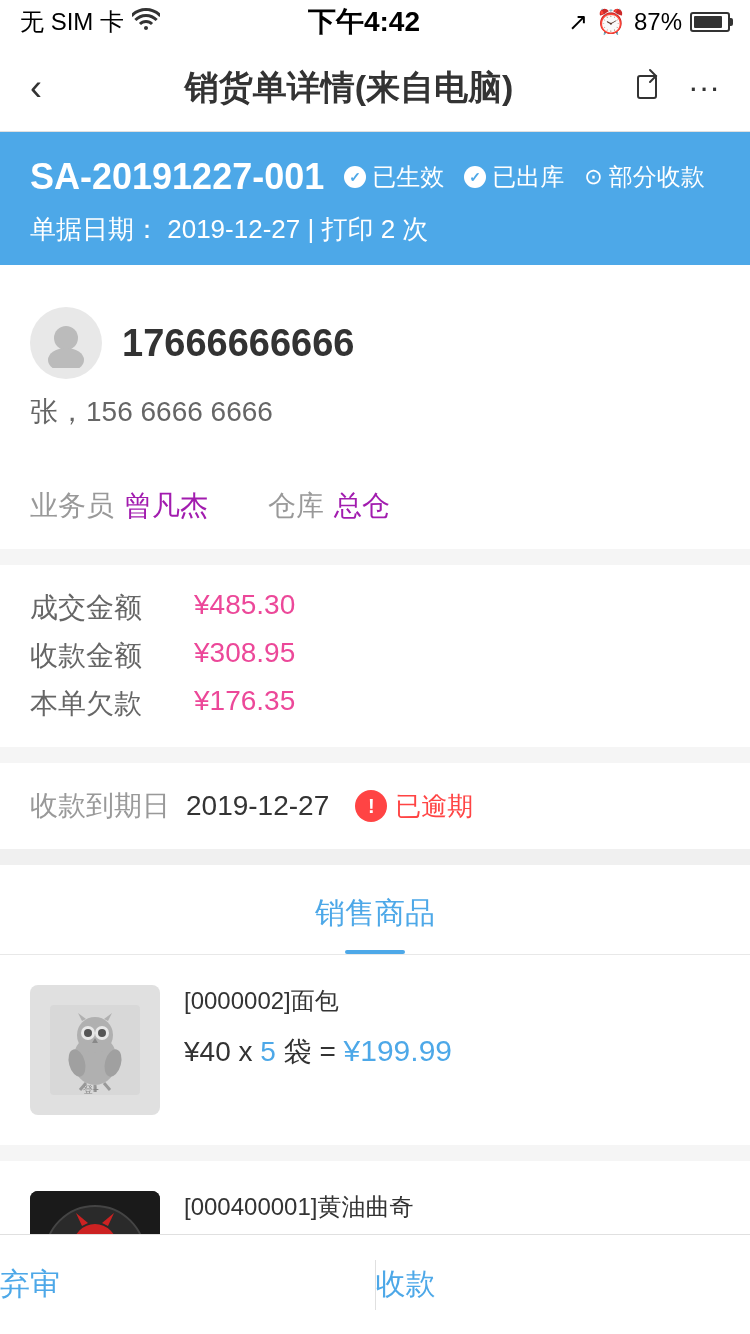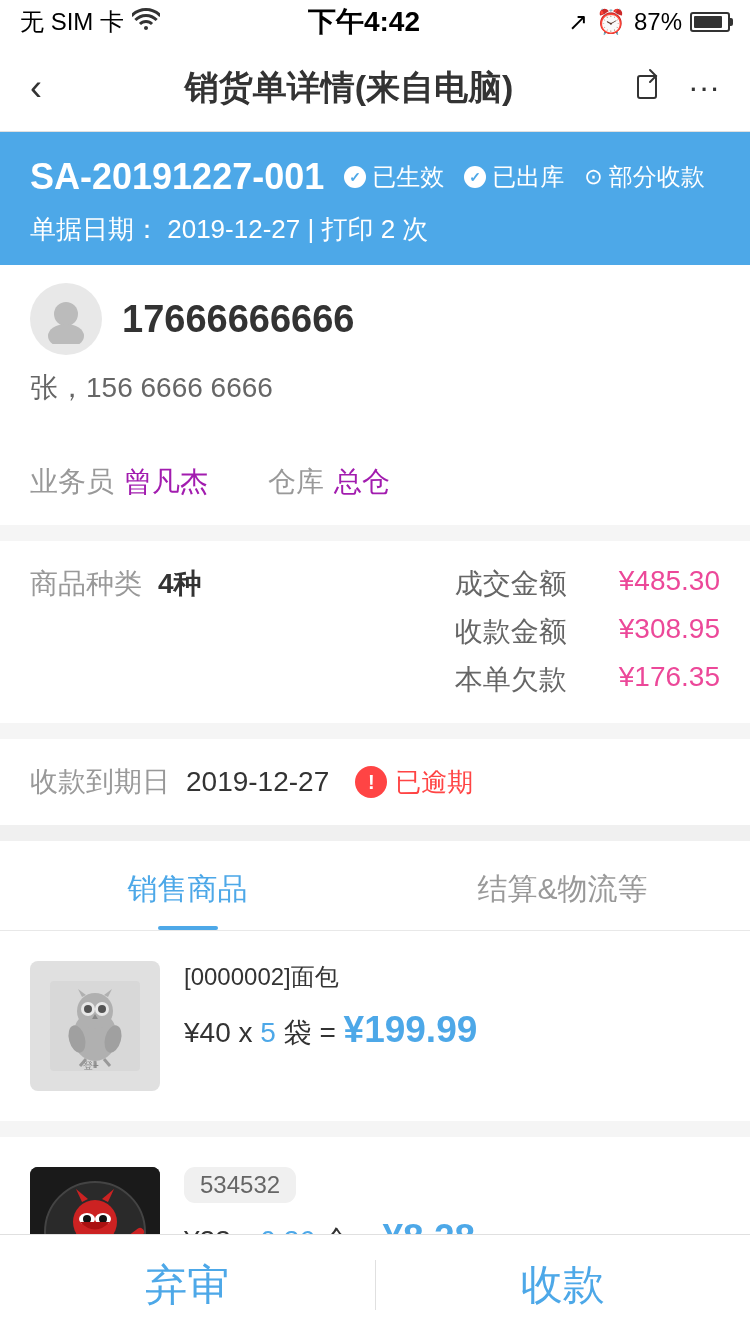--- a/index.html
+++ b/index.html
@@ -127,21 +127,21 @@
       font-size: 22px;
     }
     .order-date-row {
       font-size: 26px;
       color: #fff;
     }
 
     
     .customer-card {
       background: #fff;
-      padding: 18px 30px 24px;
+      padding: 42px 30px 24px;
       margin-bottom: 16px;
     }
     .customer-top {
       display: flex;
       align-items: center;
       gap: 20px;
       margin-bottom: 14px;
     }
     .avatar {
       width: 72px;
@@ -294,38 +294,38 @@
       font-size: 24px;
       padding: 4px 16px;
       border-radius: 11px;
       margin-bottom: 14px;
     }
     .product-price-row {
       font-size: 28px;
       color: #333;
     }
     .price-highlight { color: #4da8e8; font-weight: 500; }
-    .price-total { color: #4da8e8; font-weight: 700; font-size: 37px; }
+    .price-total { color: #4da8e8; font-weight: 400; font-size: 30px; }
 
     
     .bottom-bar {
       position: fixed;
       bottom: 0;
       left: 0;
       width: 750px;
       height: 100px;
       background: #fff;
       border-top: 1px solid #e0e0e0;
       display: flex;
       align-items: center;
     }
     .bottom-btn {
       flex: 1;
-      text-align: center;
-      font-size: 42px;
+      text-align: left;
+      font-size: 30px;
       cursor: pointer;
       padding: 20px 0;
       font-family: Liberation Serif, serif;
     }
     .bottom-btn-cancel { color: #4da8e8; }
     .bottom-btn-confirm { color: #4da8e8; }
     .bottom-divider {
       width: 1px;
       height: 50px;
       background: #e0e0e0;
@@ -427,24 +427,20 @@
       <span class="meta-value">曾凡杰</span>
     </div>
     <div class="meta-item">
       <span class="meta-label">仓库</span>
       <span class="meta-value">总仓</span>
     </div>
   </div>
 </div>
 
 <div class="summary-card">
-  <div class="summary-left">
-    <span class="summary-label">商品种类</span>
-    <span class="summary-value">4种</span>
-  </div>
   <div class="summary-right">
     <div class="summary-row">
       <span class="summary-row-label">成交金额</span>
       <span class="summary-row-value">¥485.30</span>
     </div>
     <div class="summary-row">
       <span class="summary-row-label">收款金额</span>
       <span class="summary-row-value">¥308.95</span>
     </div>
     <div class="summary-row">
@@ -461,23 +457,20 @@
     <div class="overdue-icon">!</div>
     <span class="overdue-text">已逾期</span>
   </div>
 </div>
 
 <div class="section-divider"></div>
 
 <div class="tabs">
   <div class="tab active">
     <span>销售商品</span>
-  </div>
-  <div class="tab">
-    <span>结算&amp;物流等</span>
   </div>
 </div>
 
 <div class="product-list-container">
 
   <div class="product-item">
     <div class="product-image owl-placeholder">
 
       <svg width="90" height="90" viewBox="0 0 90 90" fill="none">
         <rect width="90" height="90" fill="#d8d8d8" rx="4"></rect>
@@ -546,20 +539,23 @@
         <rect x="40" y="68" width="50" height="8" rx="4" fill="#cc3333" opacity="0.8"></rect>
 
         <line x1="40" y1="80" x2="20" y2="100" stroke="#cc2222" stroke-width="8" stroke-linecap="round"></line>
         <line x1="90" y1="80" x2="110" y2="65" stroke="#cc2222" stroke-width="8" stroke-linecap="round"></line>
 
         <line x1="55" y1="98" x2="45" y2="118" stroke="#cc2222" stroke-width="8" stroke-linecap="round"></line>
         <line x1="75" y1="98" x2="85" y2="118" stroke="#cc2222" stroke-width="8" stroke-linecap="round"></line>
       </svg>
     </div>
     <div class="product-info">
+      <div class="product-name">
+        <span>[000400001]</span><span>黄油曲奇</span>
+      </div>
       <div class="product-sku">534532</div>
       <div class="product-price-row">
         <span>¥23</span>
         <span> x </span>
         <span class="price-highlight">0.36</span>
         <span>个</span>
         <span> = </span>
         <span class="price-total">¥8.28</span>
       </div>
     </div>

